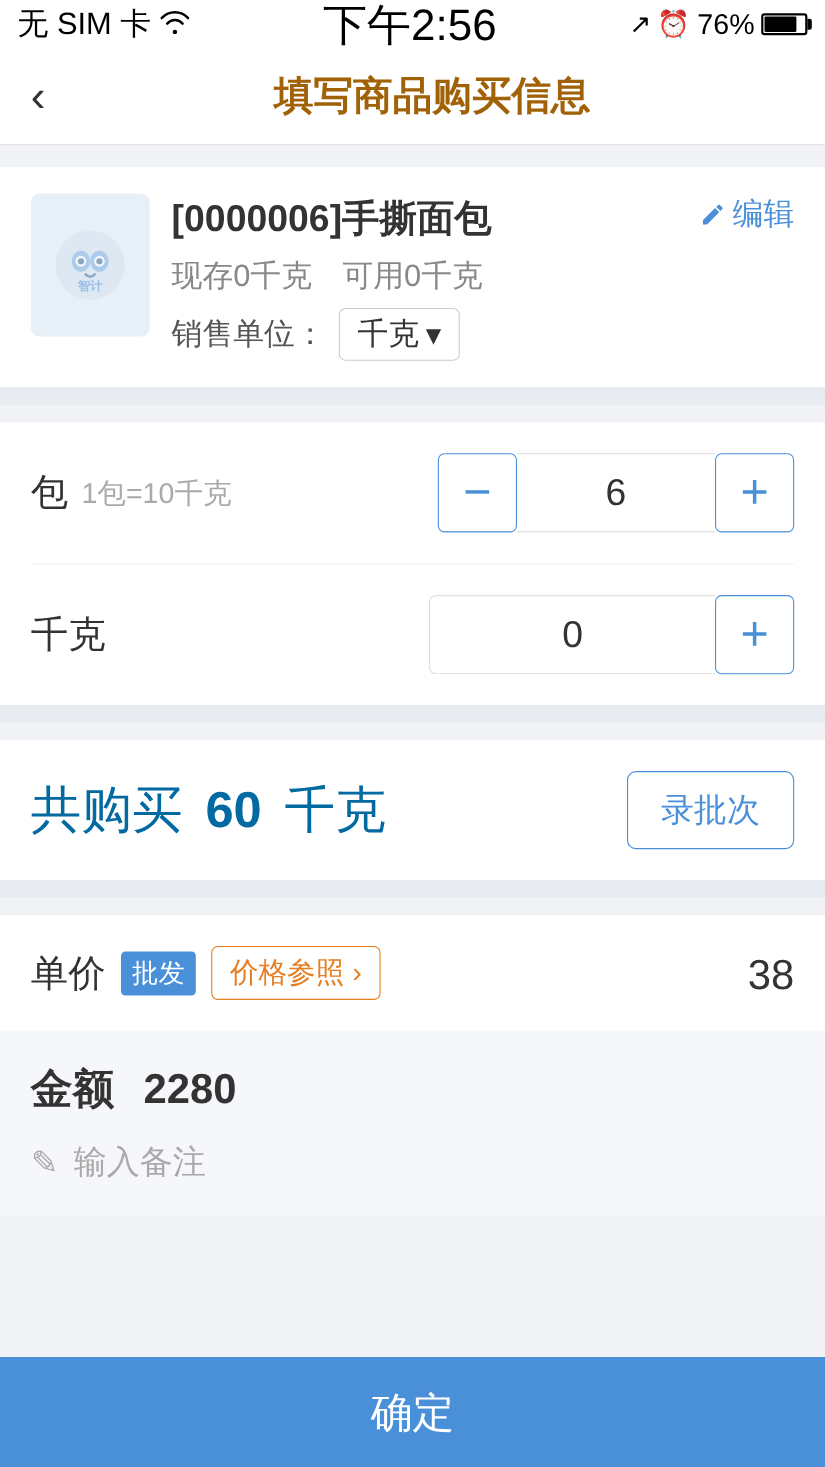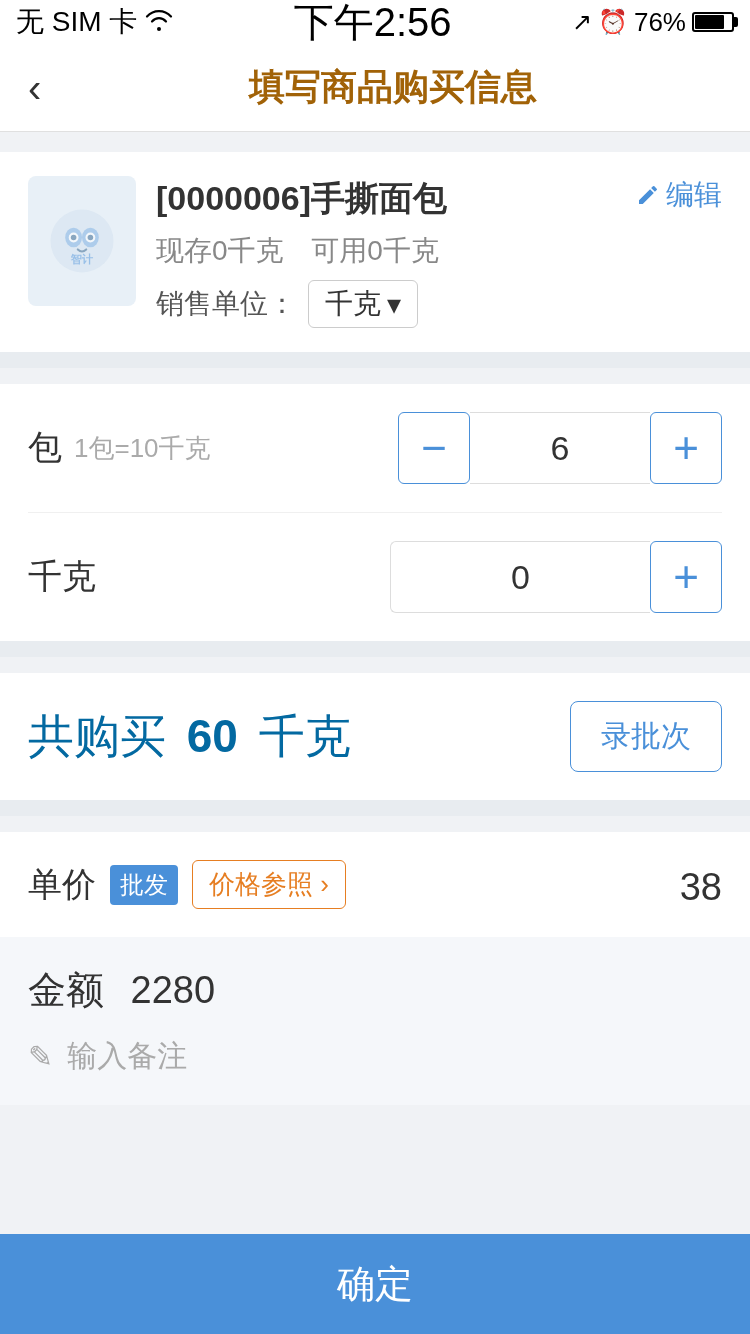--- a/index.html
+++ b/index.html
@@ -291,21 +291,21 @@
     
     .amount-section {
       background: #f5f7fa;
       margin-top: 0;
       padding: 28px;
       min-height: 160px;
     }
     .amount-row {
       font-size: 38px;
       color: #333;
-      font-weight: 400;
+      font-weight: 700;
       margin-bottom: 20px;
     }
     .note-row {
       display: flex;
       align-items: center;
       gap: 14px;
       color: #aaa;
       font-size: 30px;
     }
     .pencil-icon { font-size: 30px; color: #aaa; }

